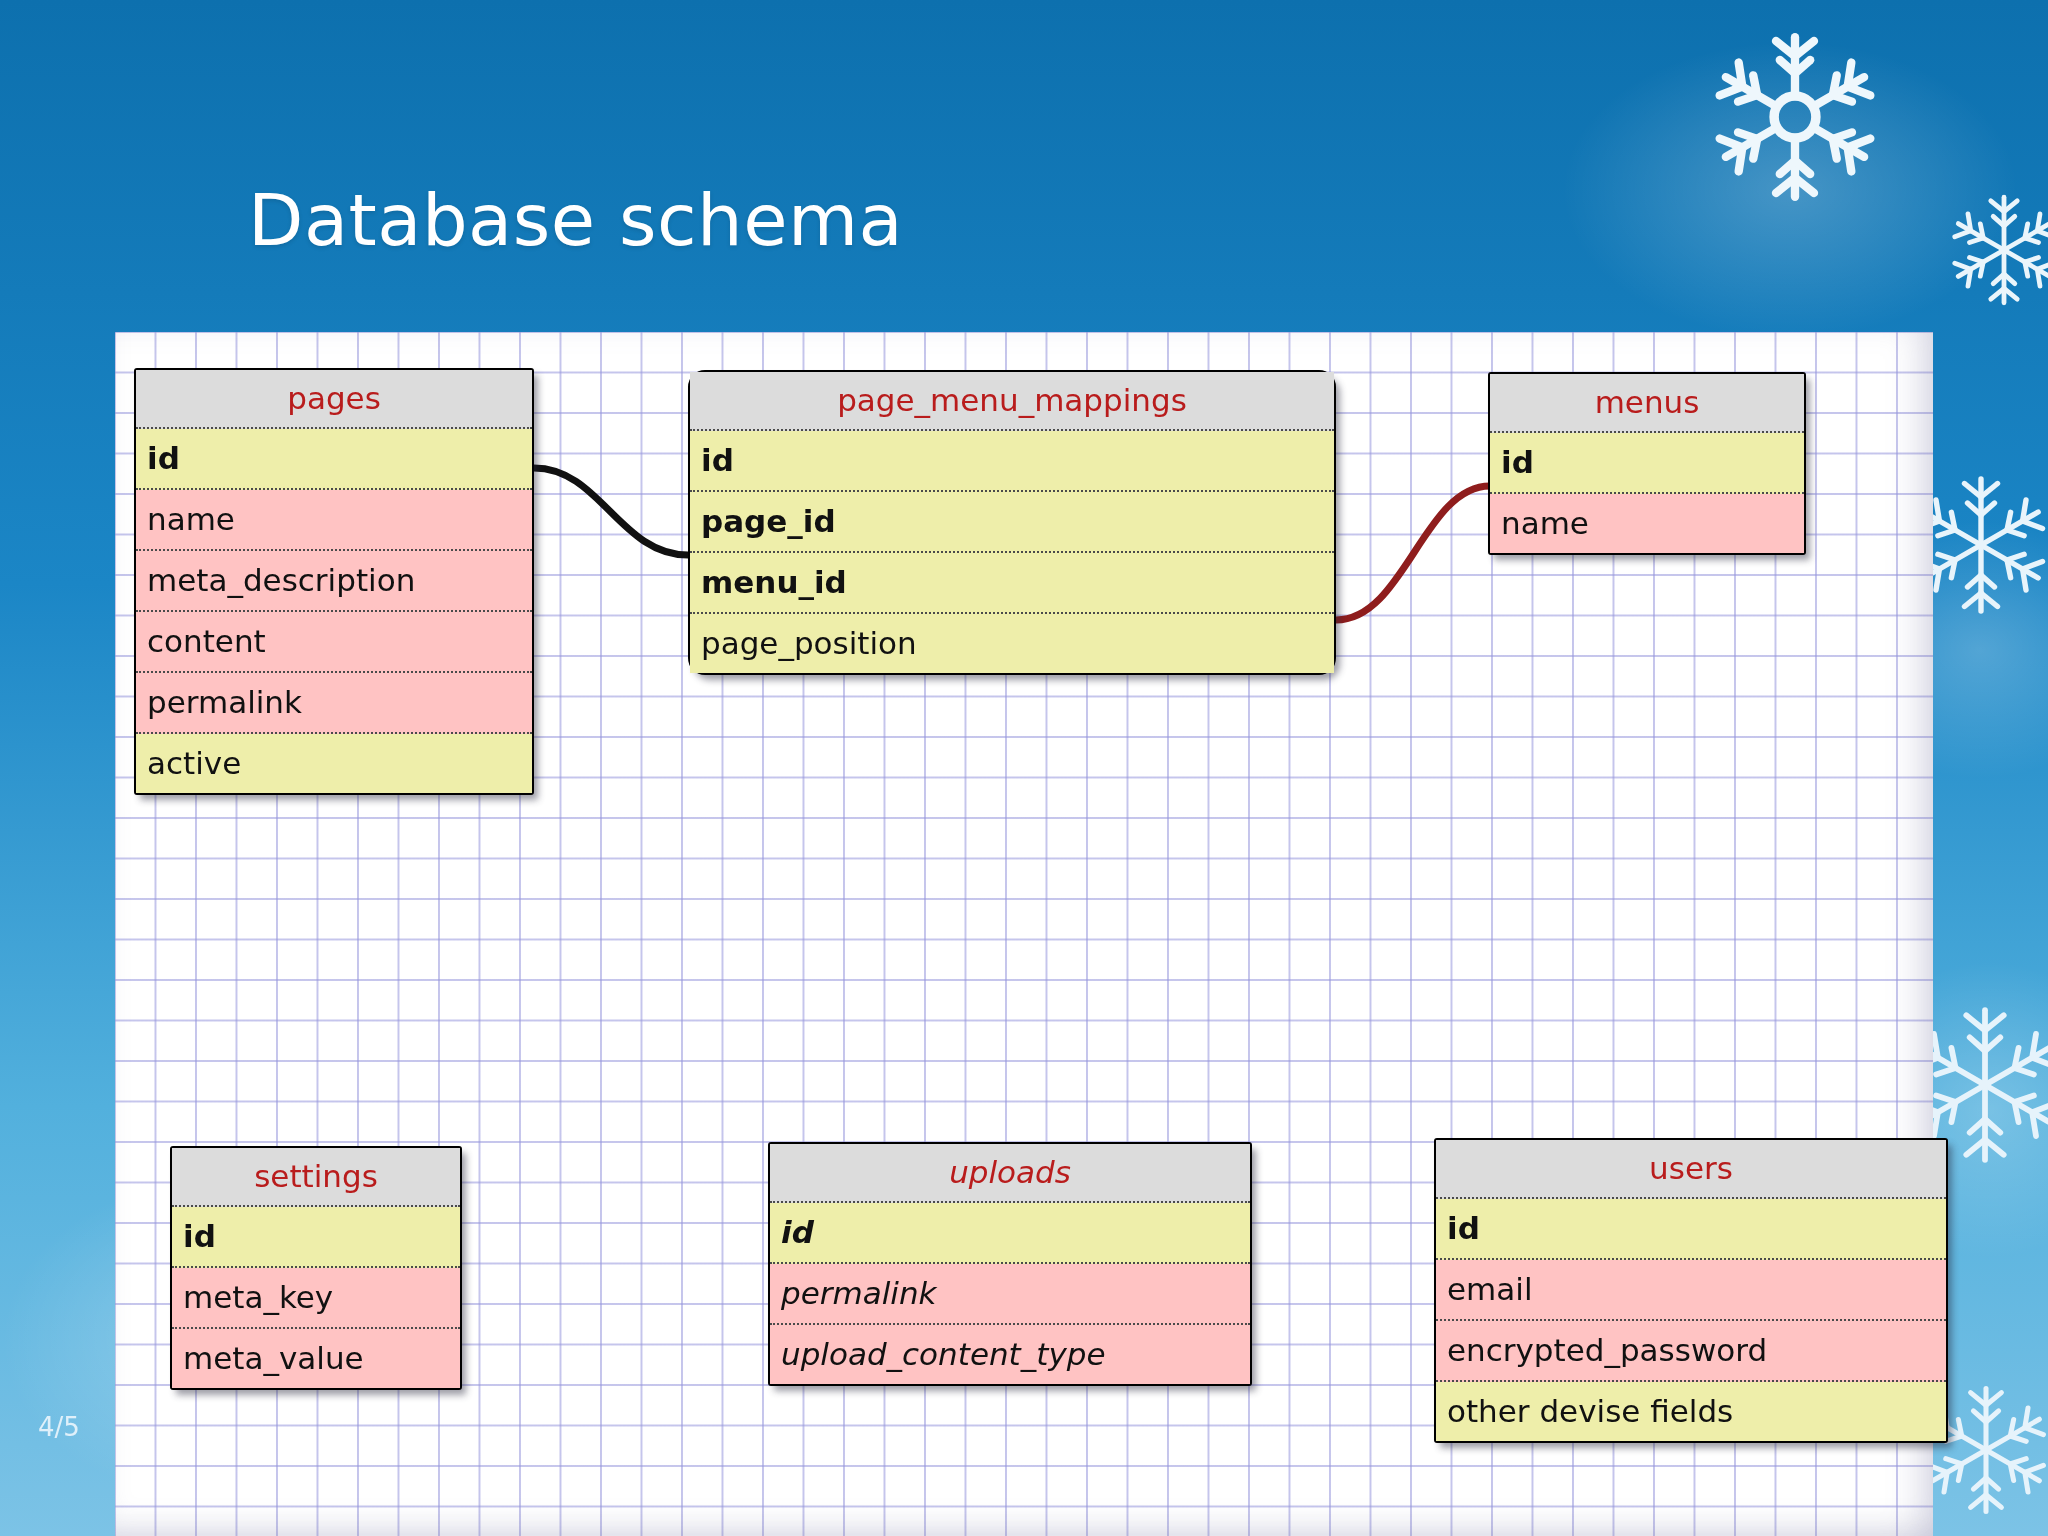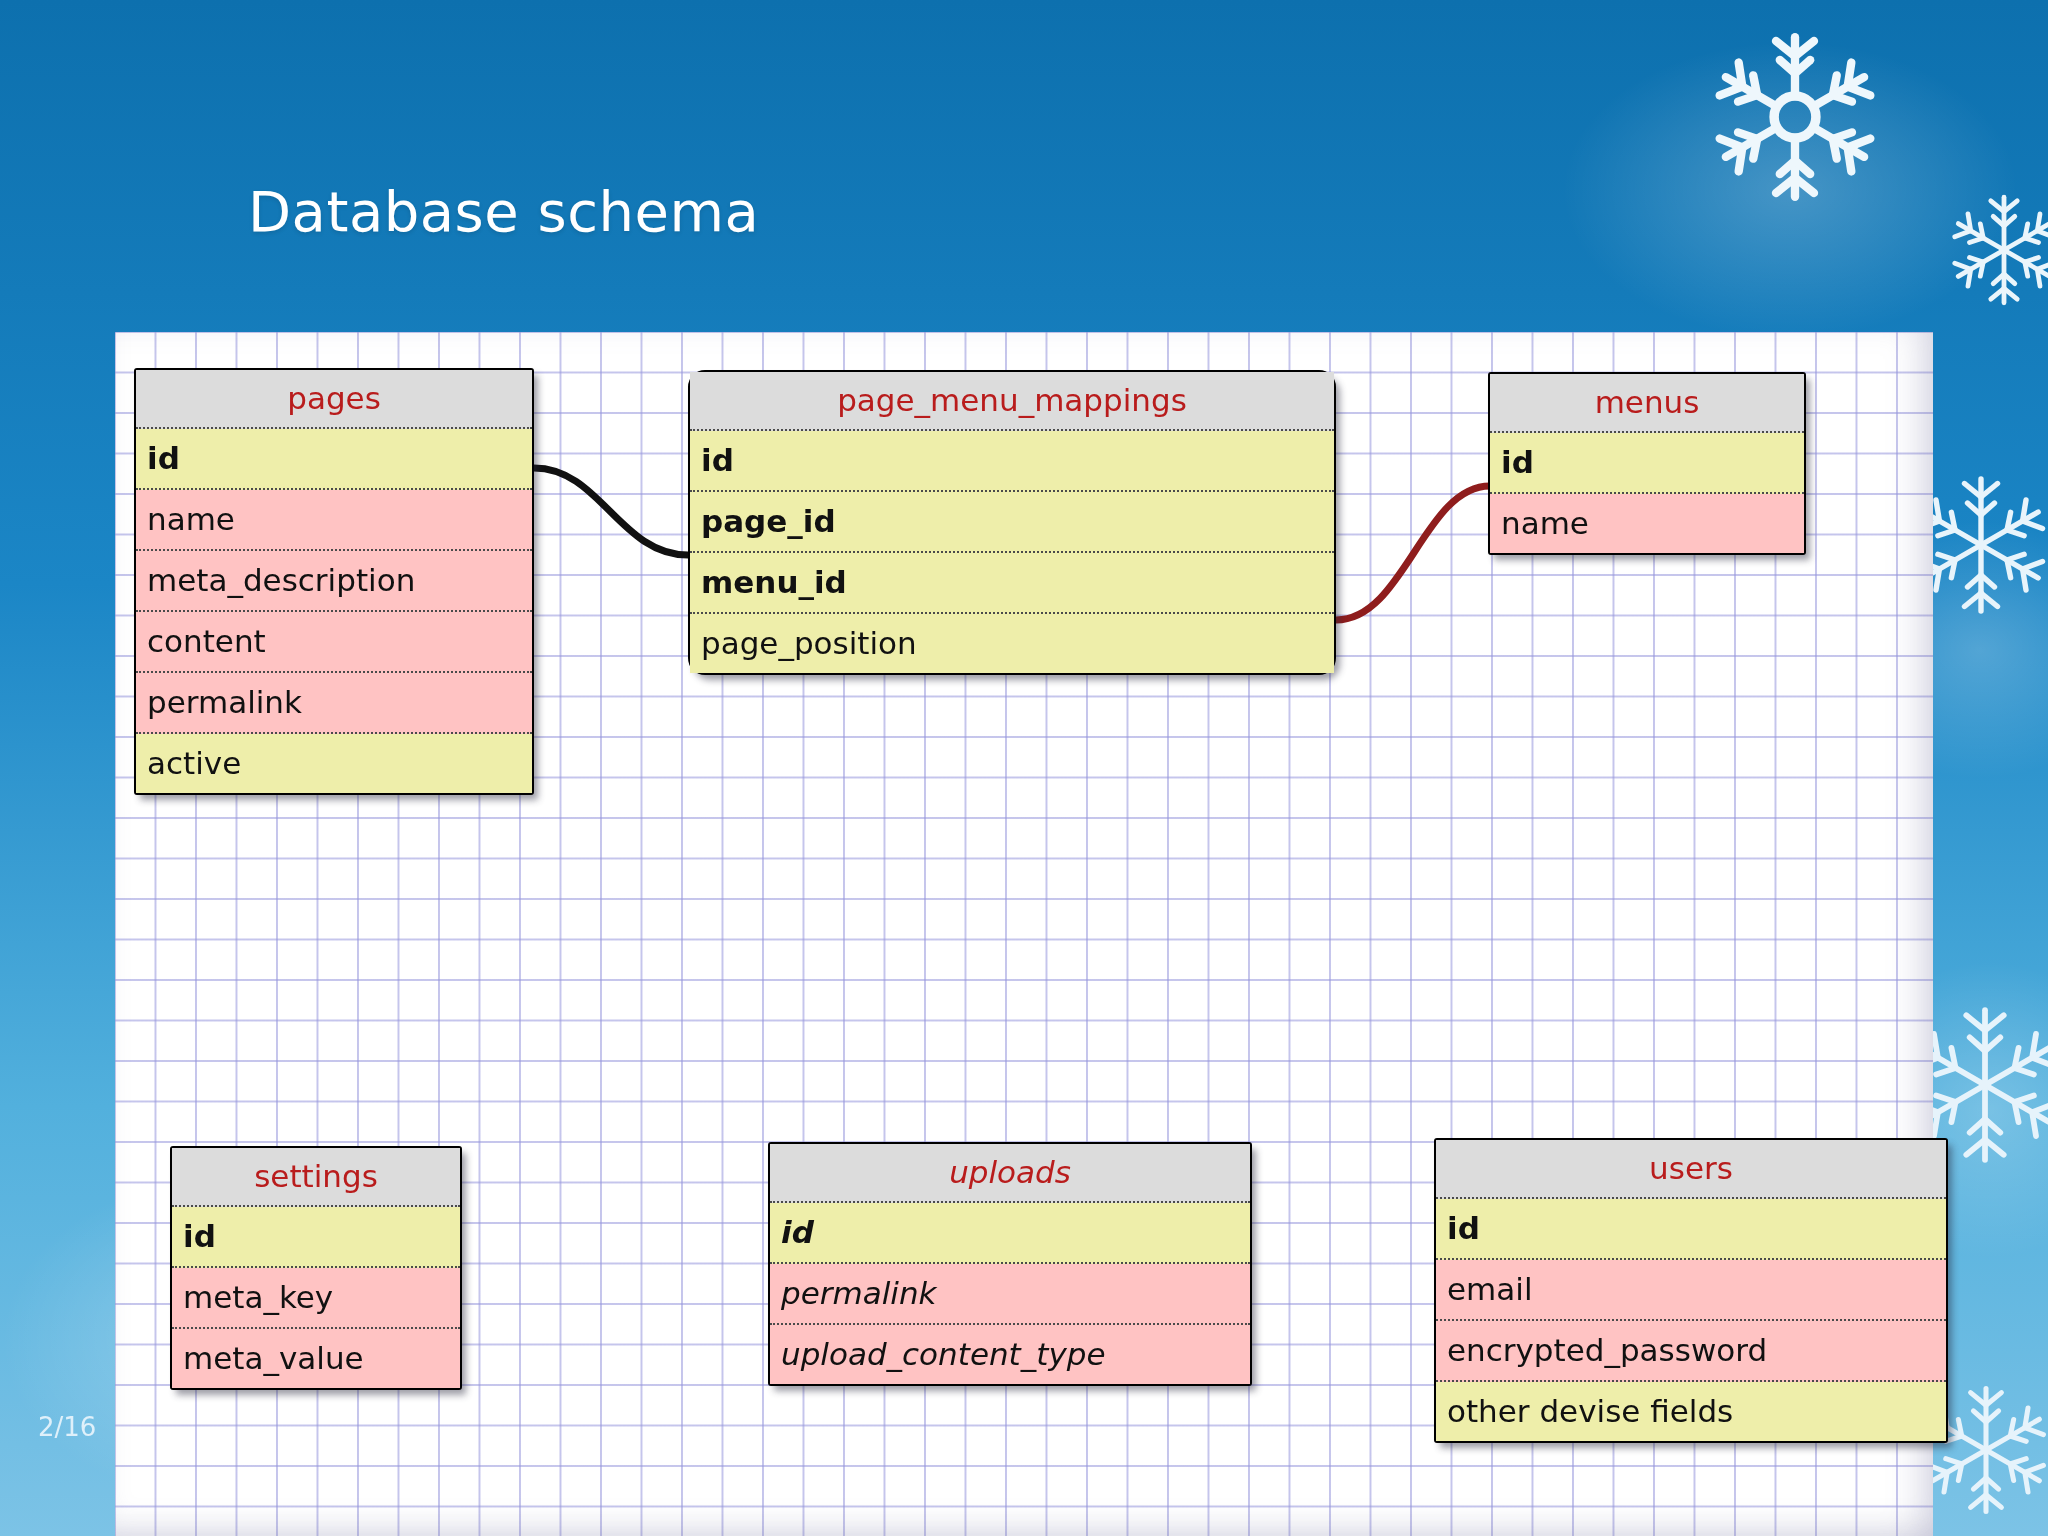--- a/index.html
+++ b/index.html
@@ -26,21 +26,21 @@
 
   .flake { position: absolute; pointer-events: none; }
   .flake svg { display: block; }
 
   
   .title {
     position: absolute;
     left: 248px;
     top: 184px;
     color: #ffffff;
-    font-size: 56px;
+    font-size: 72px;
     line-height: 1;
     letter-spacing: 0.5px;
     white-space: nowrap;
     text-shadow: 0 2px 4px rgba(0,0,0,0.12);
     text-align: right;
   }
 
   
   .slide-no {
     position: absolute;
@@ -366,21 +366,21 @@
             <line x1="50" y1="18" x2="61" y2="9"></line>
             <line x1="50" y1="30" x2="41" y2="22"></line>
             <line x1="50" y1="30" x2="59" y2="22"></line>
           </g>
       </g>
     </svg>
   </div>
 
   <div class="title">Database schema</div>
 
-  <div class="slide-no">2/16</div>
+  <div class="slide-no">4/5</div>
 
   <div class="paper"></div>
 
   <svg class="links" viewBox="0 0 2048 1536">
     <path d="M 534 468 C 600 468 620 555 688 555" fill="none" stroke="#111111" stroke-width="7" stroke-linecap="round"></path>
     <path d="M 1336 620 C 1404 620 1424 486 1490 486" fill="none" stroke="#8f1d1d" stroke-width="7" stroke-linecap="round"></path>
   </svg>
 
   <div class="tbl" id="tbl-pages">
     <div class="head">pages</div>

